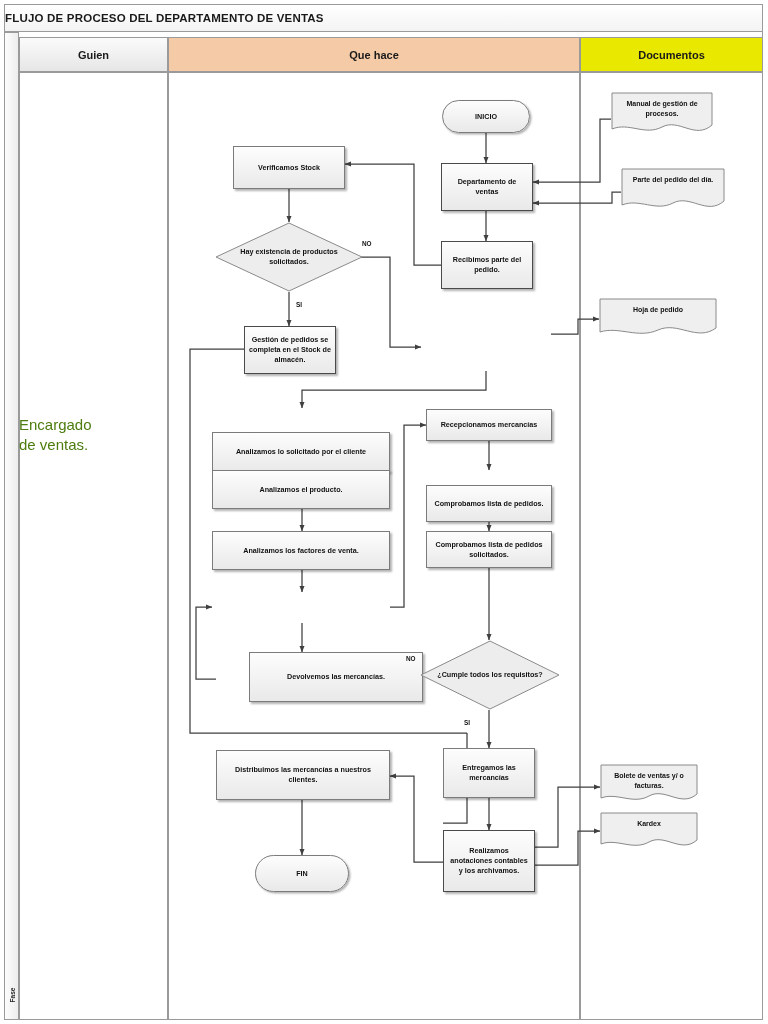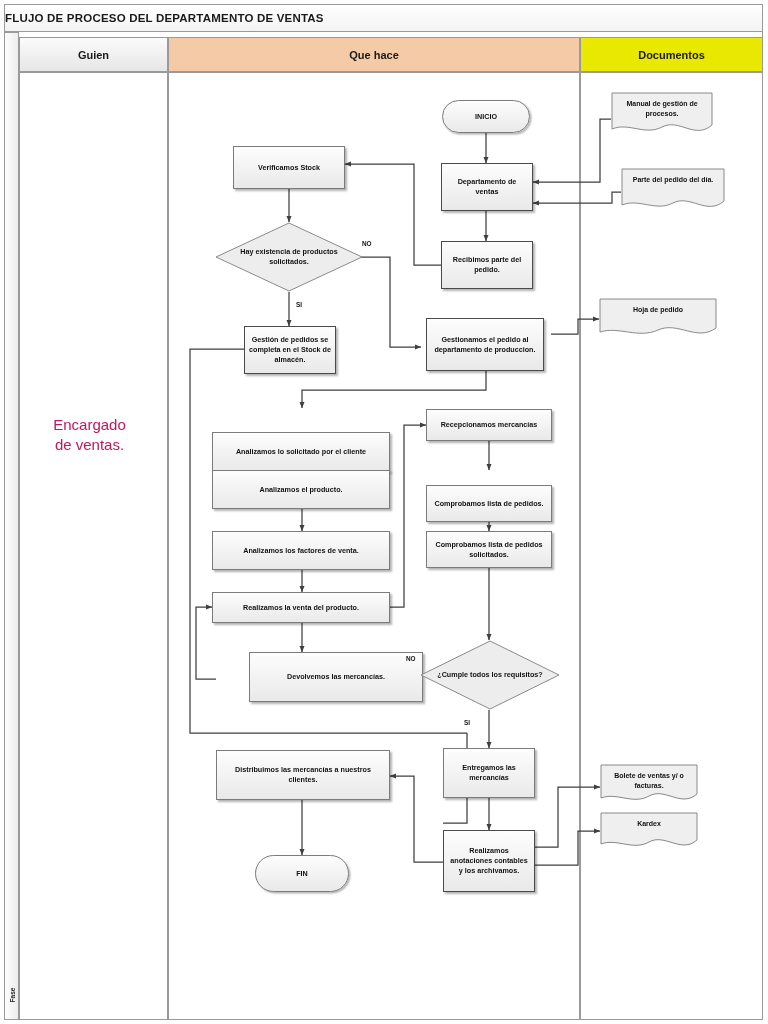--- a/index.html
+++ b/index.html
@@ -26,22 +26,22 @@
   .hdr-quien{left:19px;width:149px;background:linear-gradient(#fbfbfb,#e6e6e6);color:#1a1a1a;}
   .hdr-quehace{left:168px;width:412px;background:#f5cba7;color:#1a1a1a;}
   .hdr-doc{left:580px;width:183px;background:#e8e800;color:#1a1a1a;}
 
   
   .col{position:absolute;top:72px;height:948px;box-sizing:border-box;border:1px solid #9a9a9a;background:#fff;}
   .col-quien{left:19px;width:149px;}
   .col-quehace{left:168px;width:412px;}
   .col-doc{left:580px;width:183px;}
 
-  .role-label{position:absolute;left:19px;top:415px;width:141px;text-align:center;
-      font-size:15px;color:#be185d;line-height:20px;}
+  .role-label{position:absolute;left:19px;top:415px;width:141px;
+      font-size:15px;color:#4d7c0f;line-height:20px;}
 
   
   .node{position:absolute;box-sizing:border-box;border:1px solid #7b7b7b;
       background:linear-gradient(#fdfdfd,#e9e9e9);
       box-shadow:1.5px 1.5px 2px rgba(0,0,0,.30);
       display:flex;align-items:center;justify-content:center;text-align:center;
       font-size:7.2px;font-weight:bold;color:#111;line-height:10px;padding:2px 4px;}
   .node.term{border-radius:999px;font-size:7.2px;}
   .node.strong{border:1px solid #4a4a4a;}
 
@@ -184,39 +184,33 @@
     <svg width="148" height="70" viewBox="0 0 148 70">
       <polygon points="74,1 147,35 74,69 1,35" fill="#ededed" stroke="#8a8a8a" stroke-width="1"></polygon>
     </svg>
     <div class="dtext">Hay existencia de productos solicitados.</div>
   </div>
 
   <div class="node strong" style="left:244px;top:326px;width:92px;height:48px;">
     <span>Gestión de pedidos se completa en el Stock de almacén.</span>
   </div>
 
-  <div class="node strong" style="left:426px;top:318px;width:118px;height:53px;">
-    <span>Gestionamos el pedido al departamento de produccion.</span>
-  </div>
 
   <div class="node" style="left:212px;top:408px;width:178px;height:40px;margin-top:24px;">
     <span>Analizamos lo solicitado por el cliente</span>
   </div>
 
   <div class="node" style="left:212px;top:470px;width:178px;height:39px;">
     <span>Analizamos el producto.</span>
   </div>
 
   <div class="node" style="left:212px;top:531px;width:178px;height:39px;">
     <span>Analizamos los factores de venta.</span>
   </div>
 
-  <div class="node" style="left:212px;top:592px;width:178px;height:31px;">
-    <span>Realizamos la venta del producto.</span>
-  </div>
 
   <div class="node" style="left:216px;top:652px;width:174px;height:50px;margin-left:33px;">
     <span>Devolvemos las mercancías.</span>
   </div>
 
   <div class="node" style="left:426px;top:409px;width:126px;height:32px;">
     <span>Recepcionamos mercancías</span>
   </div>
 
   <div class="node" style="left:426px;top:470px;width:126px;height:37px;margin-top:15px;">

